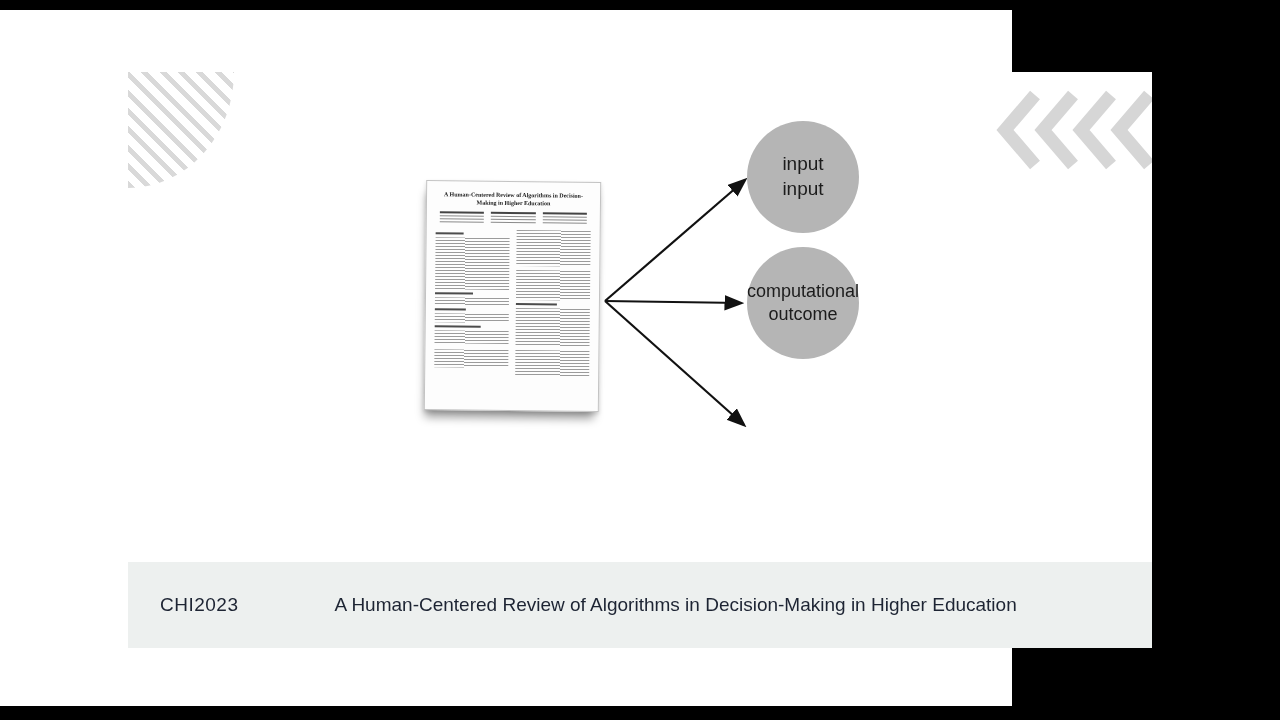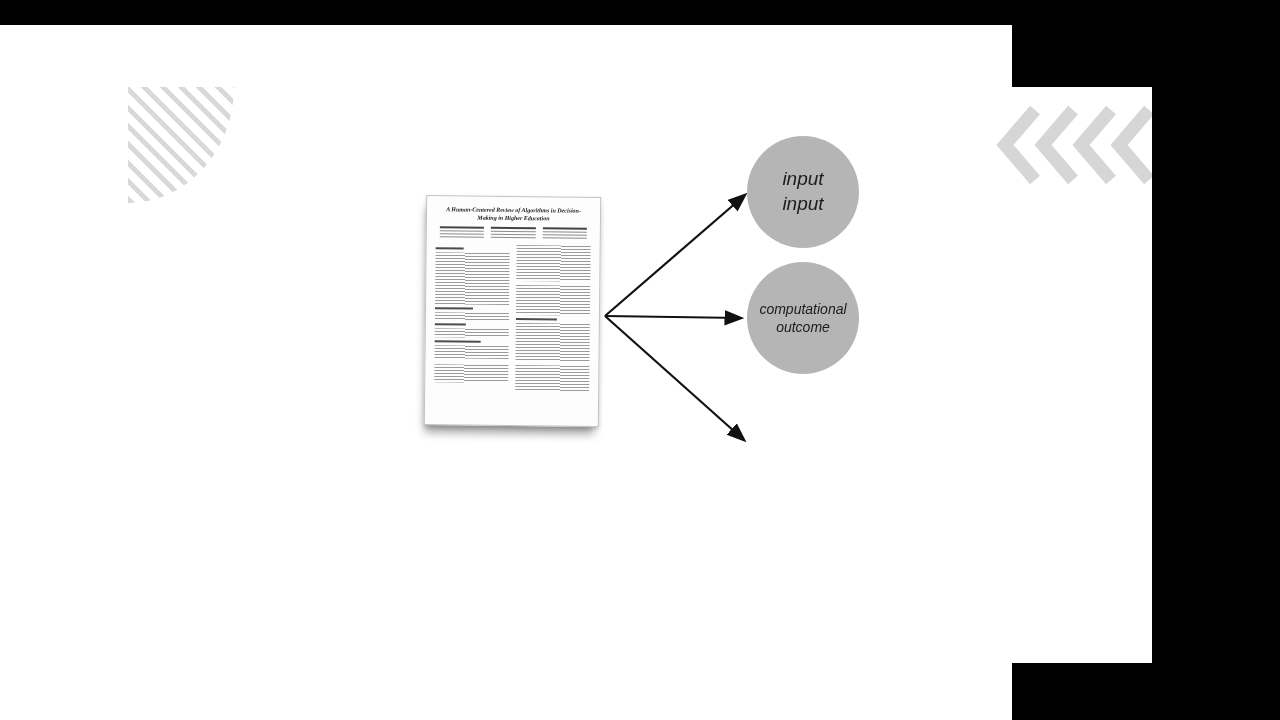--- a/index.html
+++ b/index.html
@@ -2,23 +2,22 @@
 <html><head>
 <meta charset="utf-8">
 <style>
   html,body{margin:0;padding:0;}
   body{
     width:1280px;height:720px;background:#000;
     font-family:"Liberation Sans", sans-serif;
     position:relative;overflow:hidden;
   }
   .screen{
-    position:absolute;left:0;top:25px;width:1012px;height:696px;
+    position:absolute;left:0;top:10px;width:1012px;height:696px;
     background:#ffffff;
-    font-style:italic;
   }
   .slide{
     position:absolute;left:128px;top:62px;width:1024px;height:576px;
     background:#ffffff;
   }
 
   
   .decor-stripes{
     position:absolute;left:0;top:0;width:106px;height:116px;
     border-radius:0 0 100% 0;
@@ -54,21 +53,21 @@
   .arrows{position:absolute;left:0;top:0;width:1024px;height:576px;pointer-events:none;}
 
   
   .node{
     position:absolute;left:619px;width:112px;height:112px;border-radius:50%;
     background:#b5b5b5;color:#1c1c1c;
     display:flex;flex-direction:column;align-items:center;justify-content:center;
     text-align:center;line-height:1.3;
   }
   .node.n1{top:49px;font-size:19px;}
-  .node.n2{top:175px;font-size:14px;}
+  .node.n2{top:175px;font-size:18px;}
   .node.n3{top:300px;font-size:19px;}
 
   
   .footer{
     position:absolute;left:0;top:490px;width:1024px;height:86px;
     background:#edf0ef;display:flex;align-items:center;
     box-sizing:border-box;padding-left:32px;
     color:#1d2433;
   }
   .conference{font-size:19px;font-weight:500;letter-spacing:.5px;}
@@ -153,15 +152,19 @@
 
     <div class="node n1">
       <span>input</span>
       <span>input</span>
     </div>
     <div class="node n2">
       <span>computational</span>
       <span>outcome</span>
     </div>
 
+    <div class="footer">
+      <span class="conference">CHI2023</span>
+      <span class="footer-title">A Human-Centered Review of Algorithms in Decision-Making in Higher Education</span>
+    </div>
 
   </div>
 </div>
 
 </body></html>

